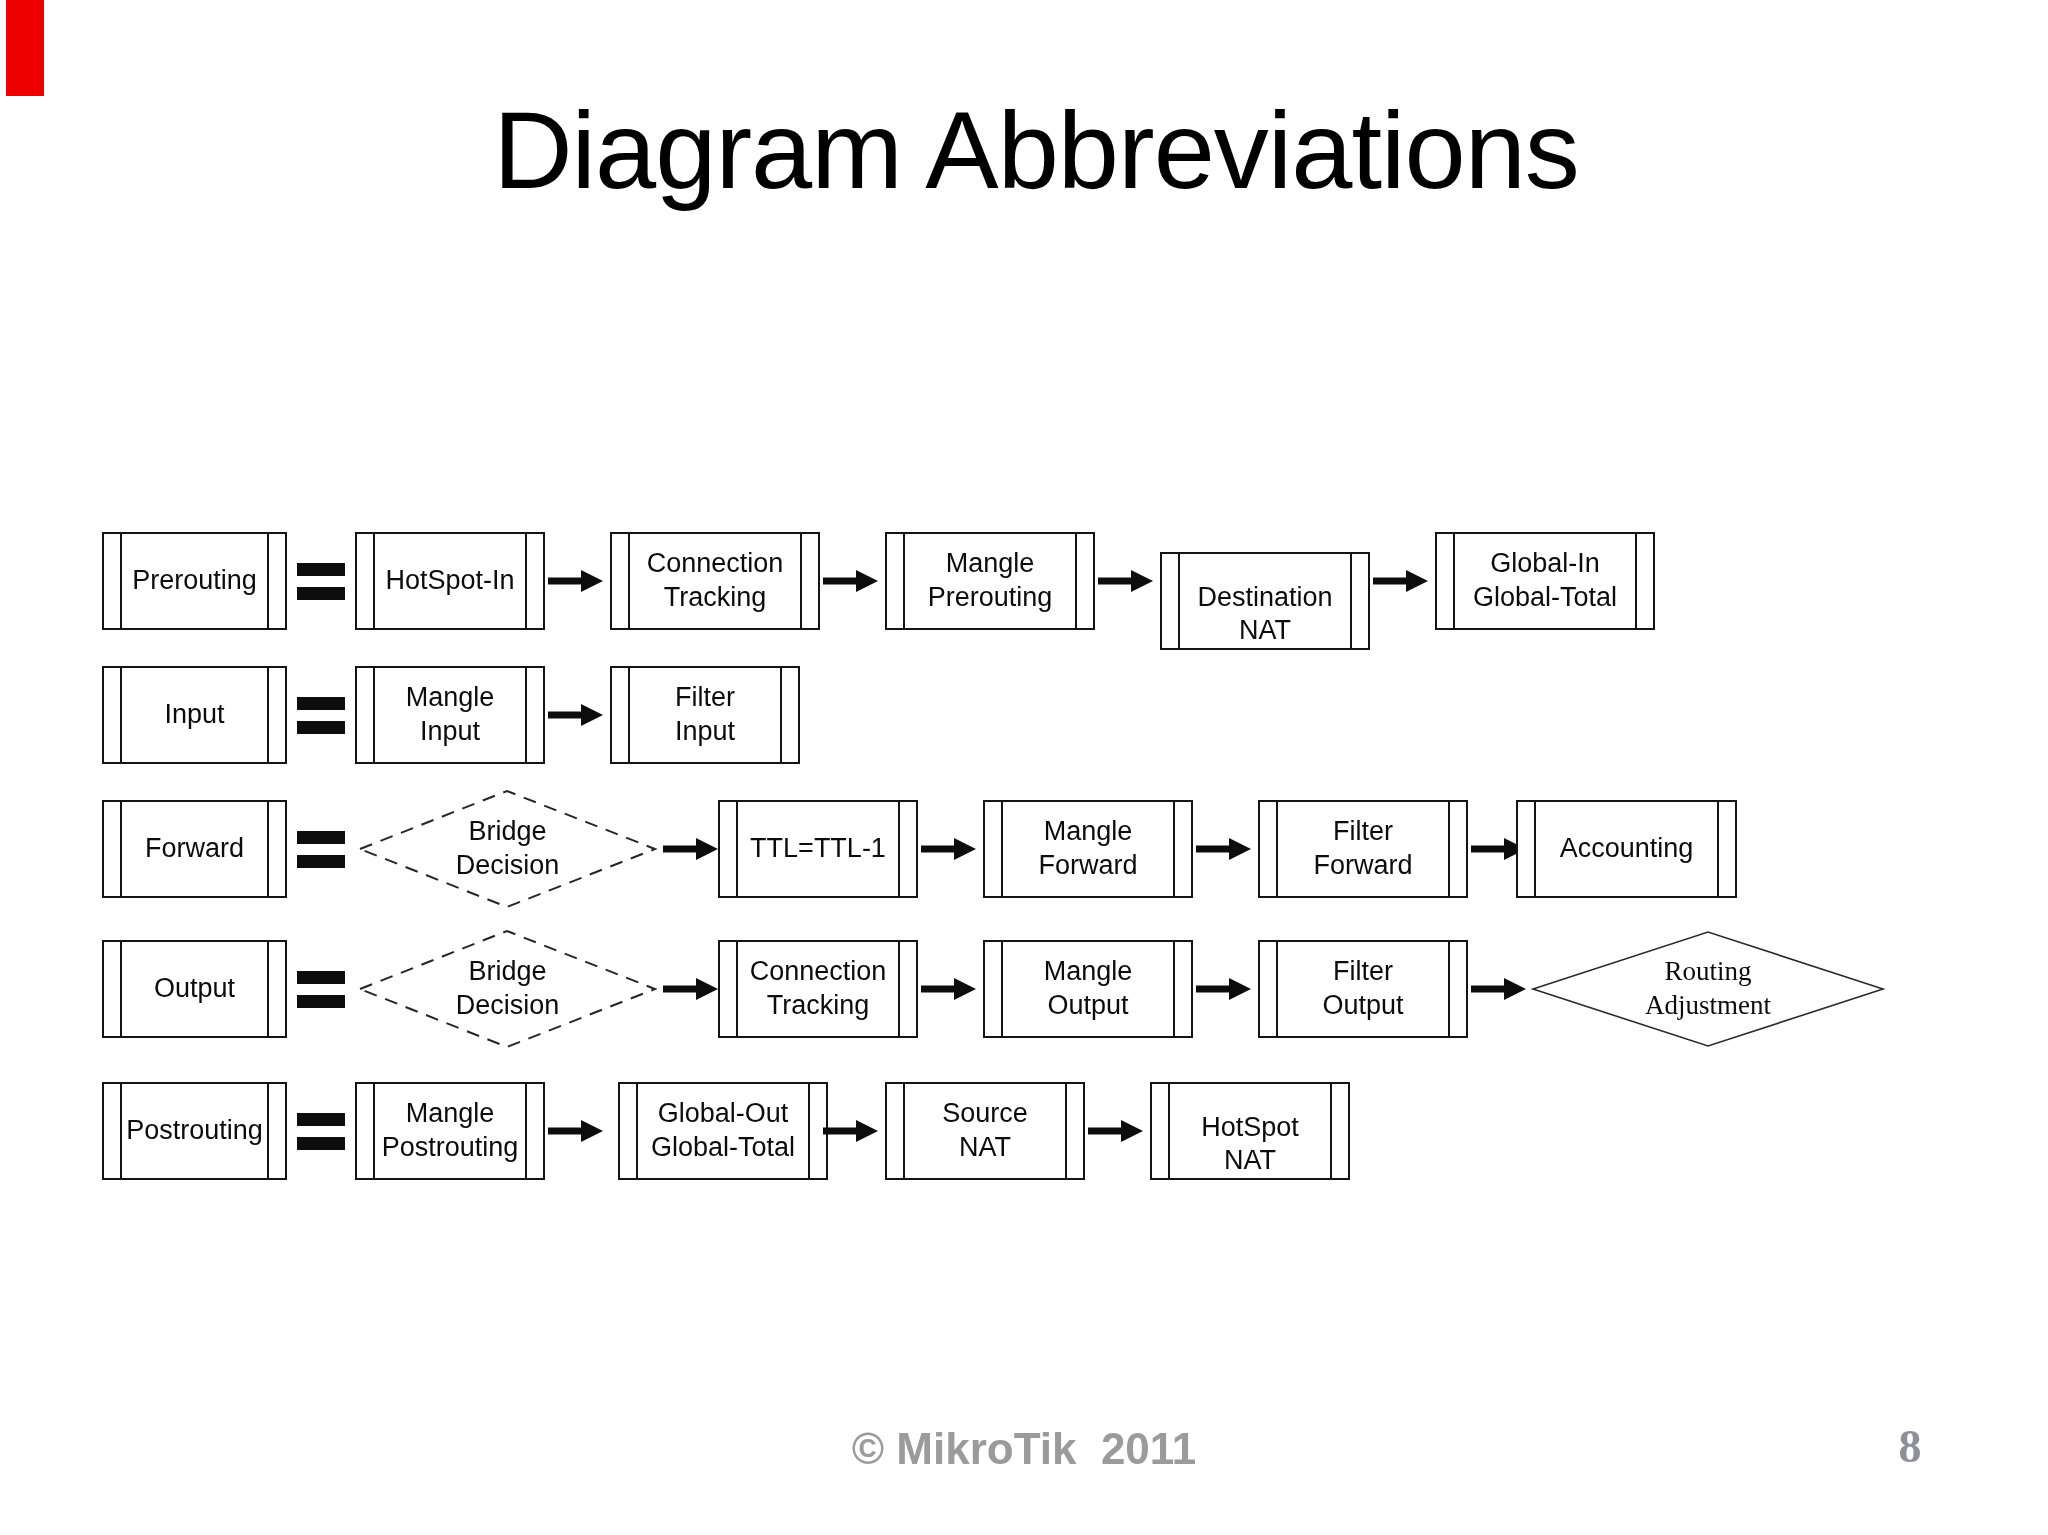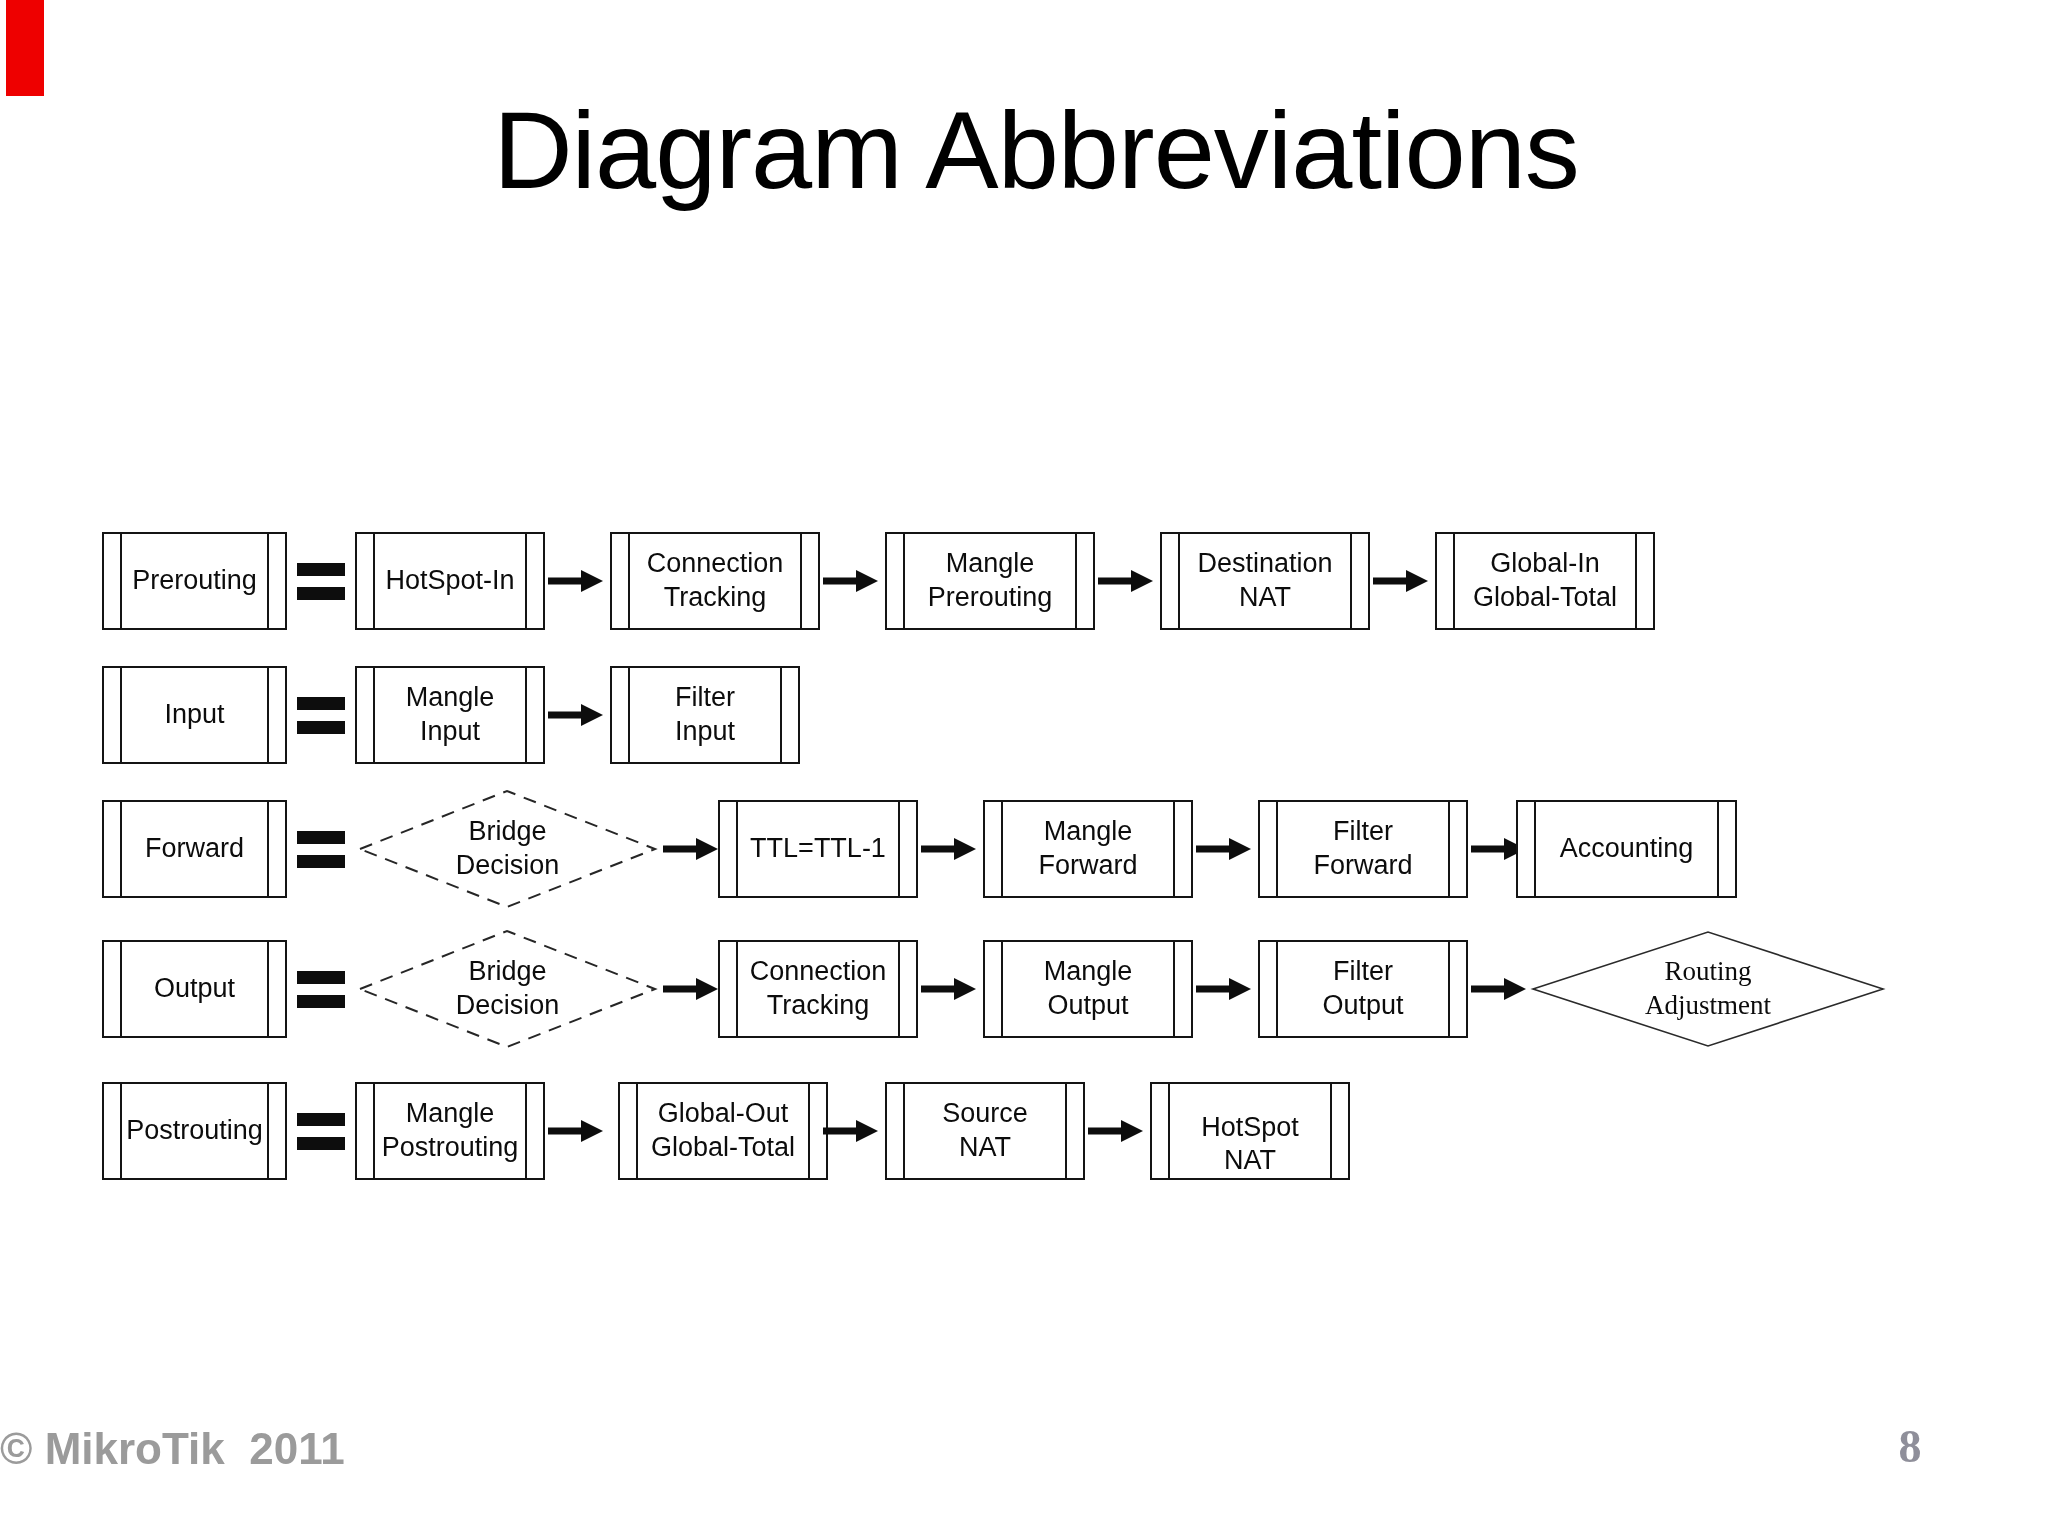--- a/index.html
+++ b/index.html
@@ -30,21 +30,21 @@
   .equals .bar + .bar{margin-top:11px;}
   .arrow{position:absolute;width:55px;height:24px;}
   .diamond{position:absolute;width:305px;height:130px;}
   .diamond svg,.rdiamond svg{position:absolute;left:0;top:0;}
   .diamond .lbl,.rdiamond .lbl{
     position:absolute;left:0;top:0;width:100%;height:100%;
     display:flex;align-items:center;justify-content:center;
   }
   .rdiamond{position:absolute;width:360px;height:130px;font-family:Liberation Serif, serif;}
   .footer-copy{
-    position:absolute;left:0;top:1424px;width:2048px;text-align:left;
+    position:absolute;left:0;top:1424px;width:2048px;text-align:center;
     font-size:44px;font-weight:700;color:#9b9b9b;white-space:pre;
   }
   .page-num{
     position:absolute;left:1880px;top:1420px;width:60px;text-align:center;
     font-family:"Liberation Serif", serif;font-size:46px;font-weight:700;color:#8f8f9a;
   }
 </style>
 </head>
 <body>
 
@@ -82,21 +82,21 @@
   <div class="pbox" style="left:885px;top:532px;width:210px;">
     <span class="lbl">Mangle
 Prerouting</span>
   </div>
   <div class="arrow" style="left:1098px;top:569px;">
     <svg width="55" height="24">
         <line x1="0" y1="12" x2="36" y2="12" stroke="#0d0d0d" stroke-width="7"></line>
         <polygon points="33,1 55,12 33,23" fill="#0d0d0d"></polygon>
       </svg>
   </div>
-  <div class="pbox" style="left:1160px;top:532px;width:210px;">
+  <div class="pbox" style="left:1160px;top:552px;width:210px;align-items:flex-end;">
     <span class="lbl">Destination
 NAT</span>
   </div>
   <div class="arrow" style="left:1373px;top:569px;">
     <svg width="55" height="24">
         <line x1="0" y1="12" x2="36" y2="12" stroke="#0d0d0d" stroke-width="7"></line>
         <polygon points="33,1 55,12 33,23" fill="#0d0d0d"></polygon>
       </svg>
   </div>
   <div class="pbox" style="left:1435px;top:532px;width:220px;">

